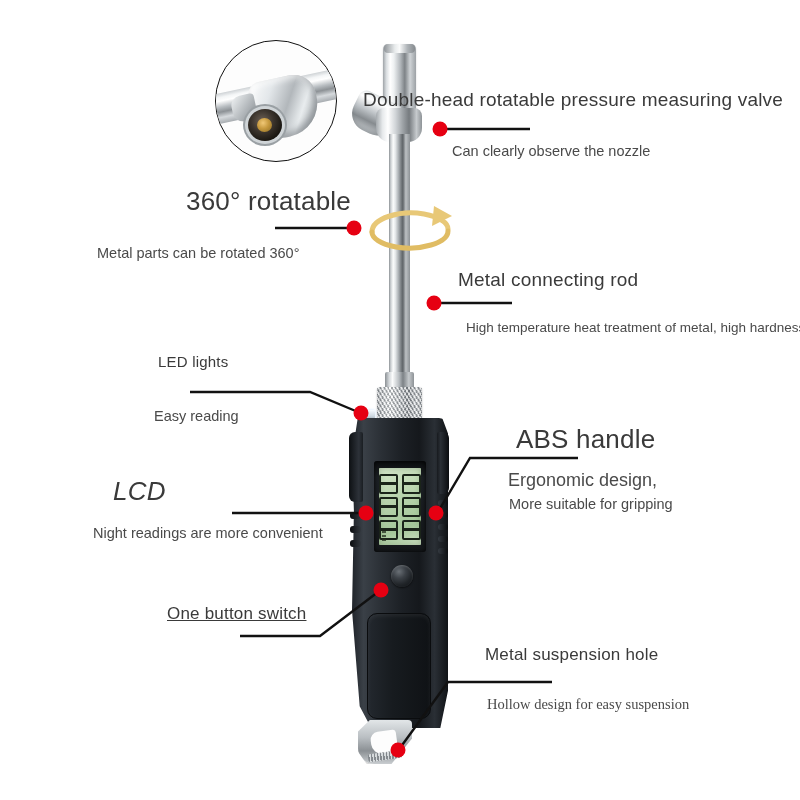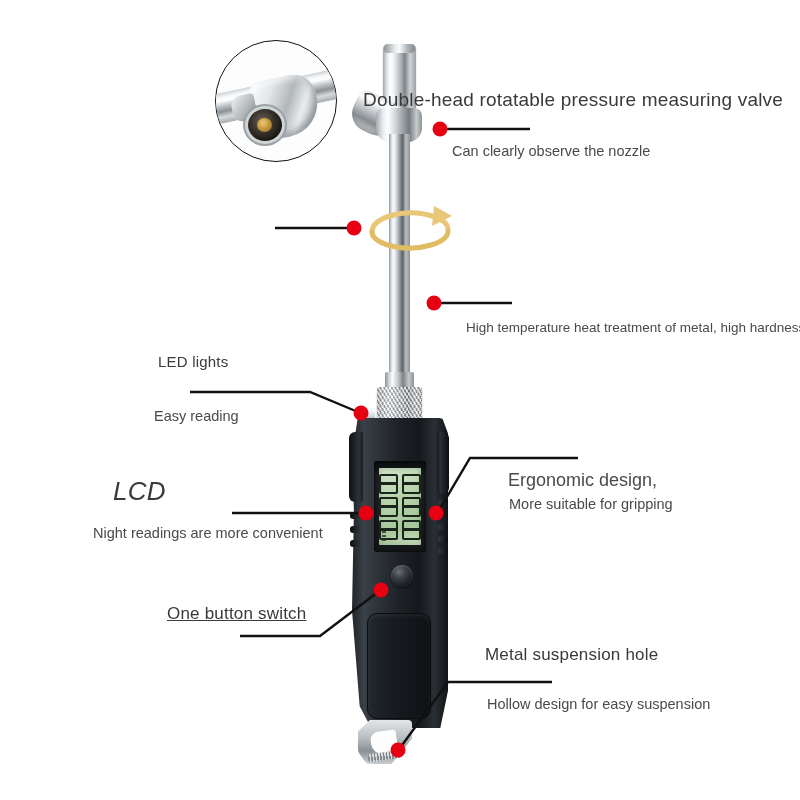--- a/index.html
+++ b/index.html
@@ -493,30 +493,34 @@
 
     <g>
       <polyline points="400,748 448,682 552,682" fill="none" stroke="#111" stroke-width="2.4"></polyline>
       <circle cx="398" cy="750" r="7.5" fill="#e60012"></circle>
     </g>
   </svg>
 
   <div class="callout-title mid" style="left:363px; top:89px;text-align:center;">Double-head rotatable pressure measuring valve</div>
   <div class="callout-sub" style="left:452px; top:143px;">Can clearly observe the nozzle</div>
 
-
+  <div class="callout-title big" style="left:186px; top:186px;">360° rotatable</div>
+  <div class="callout-sub" style="left:97px; top:245px;">Metal parts can be rotated 360°</div>
+
+  <div class="callout-title mid" style="left:458px; top:269px;">Metal connecting rod</div>
   <div class="callout-sub sm" style="left:466px; top:320px;">High temperature heat treatment of metal, high hardness</div>
 
   <div class="callout-title" style="left:158px; top:353px;">LED lights</div>
   <div class="callout-sub" style="left:154px; top:408px;">Easy reading</div>
 
   <div class="callout-title big" style="left:113px; top:476px;font-style:italic;">LCD</div>
   <div class="callout-sub" style="left:93px; top:525px;">Night readings are more convenient</div>
 
+  <div class="callout-title big" style="left:516px; top:424px;">ABS handle</div>
   <div class="callout-sub" style="left:508px; top:470px; font-size:18px;">Ergonomic design,</div>
   <div class="callout-sub" style="left:509px; top:496px;">More suitable for gripping</div>
 
   <div class="callout-title mid" style="left:167px; top:604px; font-size:17px;text-decoration:underline;">One button switch</div>
 
   <div class="callout-title mid" style="left:485px; top:645px; font-size:17px;">Metal suspension hole</div>
-  <div class="callout-sub" style="left:487px; top:696px;">Hollow design for easy suspension</div>
+  <div class="callout-sub" style="left:487px; top:696px;font-family:Liberation Serif, serif;">Hollow design for easy suspension</div>
 
 </div>
 
 </body></html>

